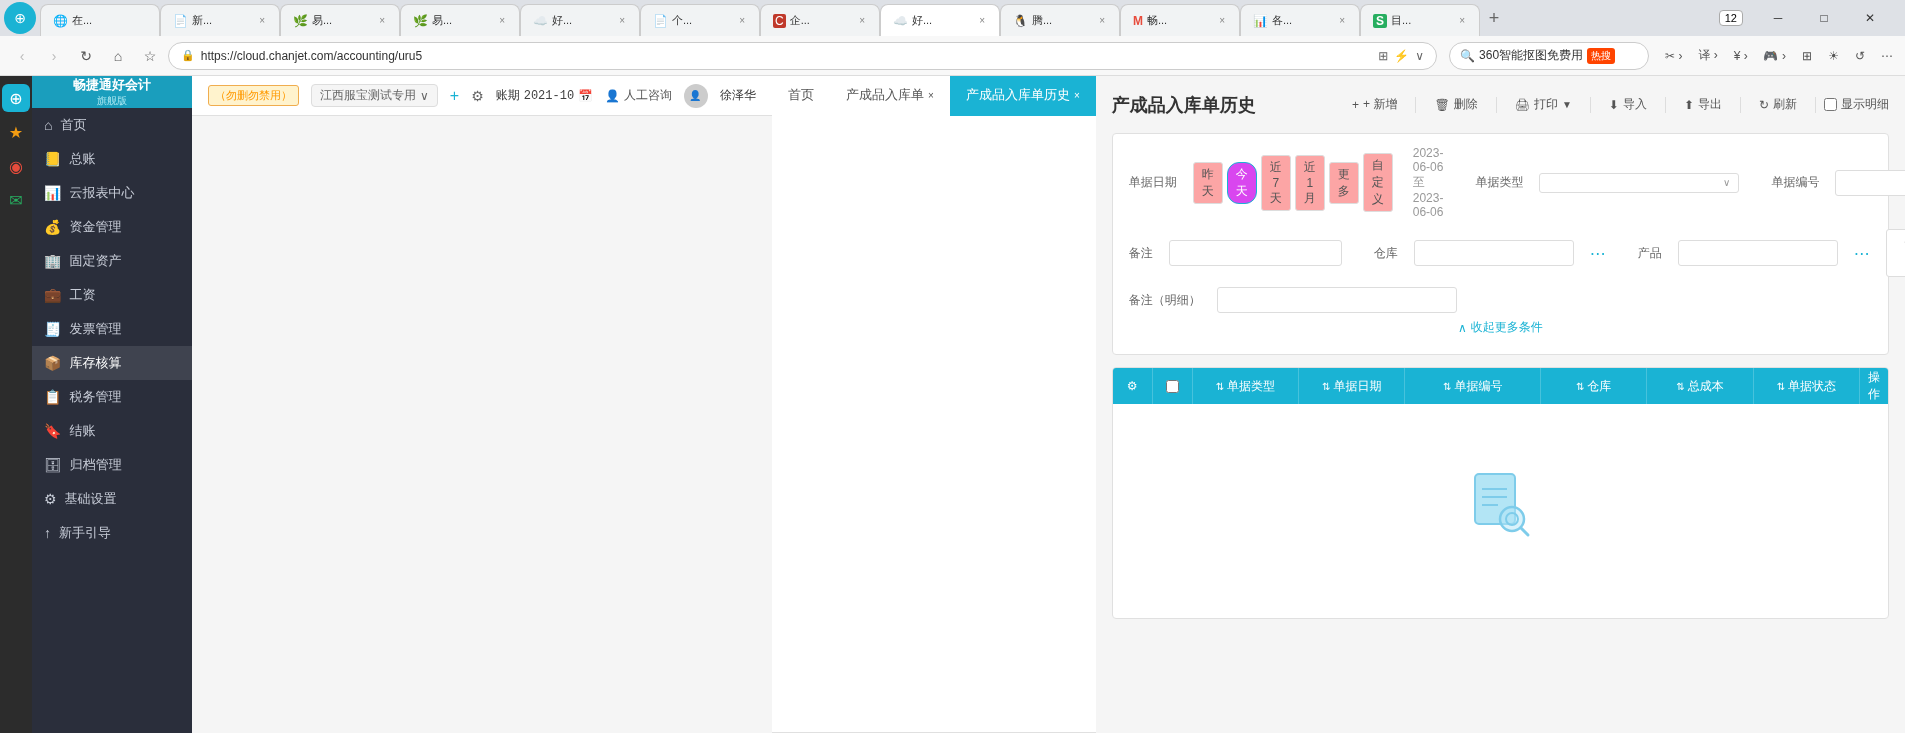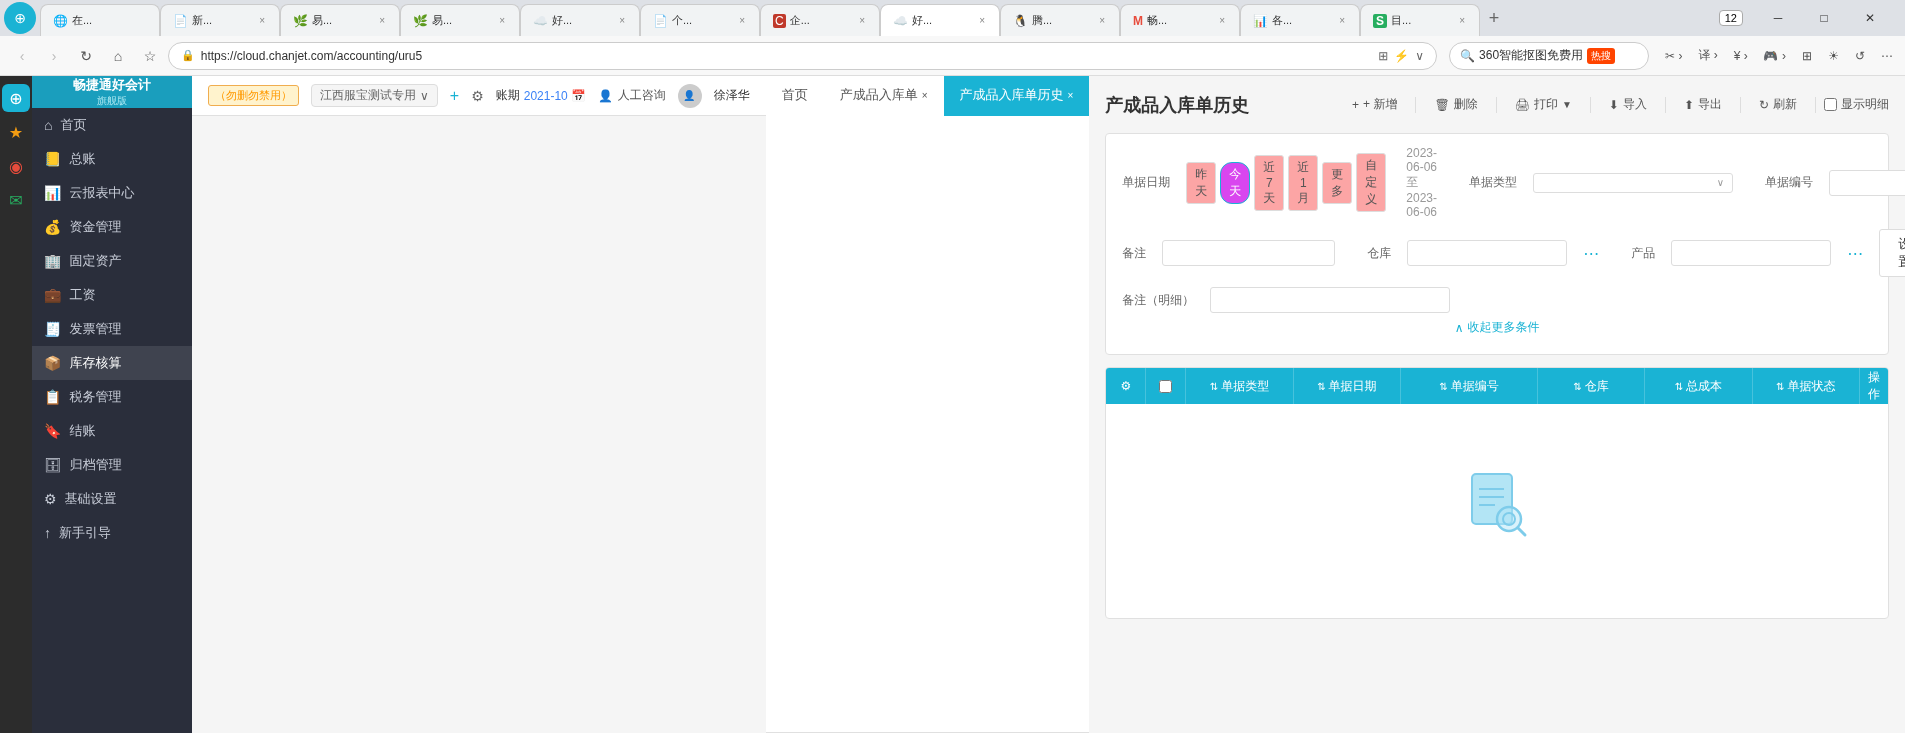--- a/index.html
+++ b/index.html
@@ -320,21 +320,21 @@
         <span>∨</span>
       </div>
       <div style="display:flex;align-items:center;gap:4px;">
         <span style="font-size:16px;color:#1ab3d4;cursor:pointer;">+</span>
       </div>
       <div style="display:flex;align-items:center;gap:4px;">
         <span style="font-size:14px;color:#666;cursor:pointer;">⚙</span>
       </div>
       <div class="period-display">
         <span>账期</span>
-        <span style="color:#3b82f6;">2021-10</span>
+        <span style="color:#404040;font-family:Liberation Mono, monospace;">2021-10</span>
         <span style="color:#1ab3d4;cursor:pointer;">📅</span>
       </div>
       <div class="top-bar-right">
         <div class="user-service">
           <span>👤</span>
           <span>人工咨询</span>
         </div>
         <div class="user-avatar">
           <span>👤</span>
         </div>

